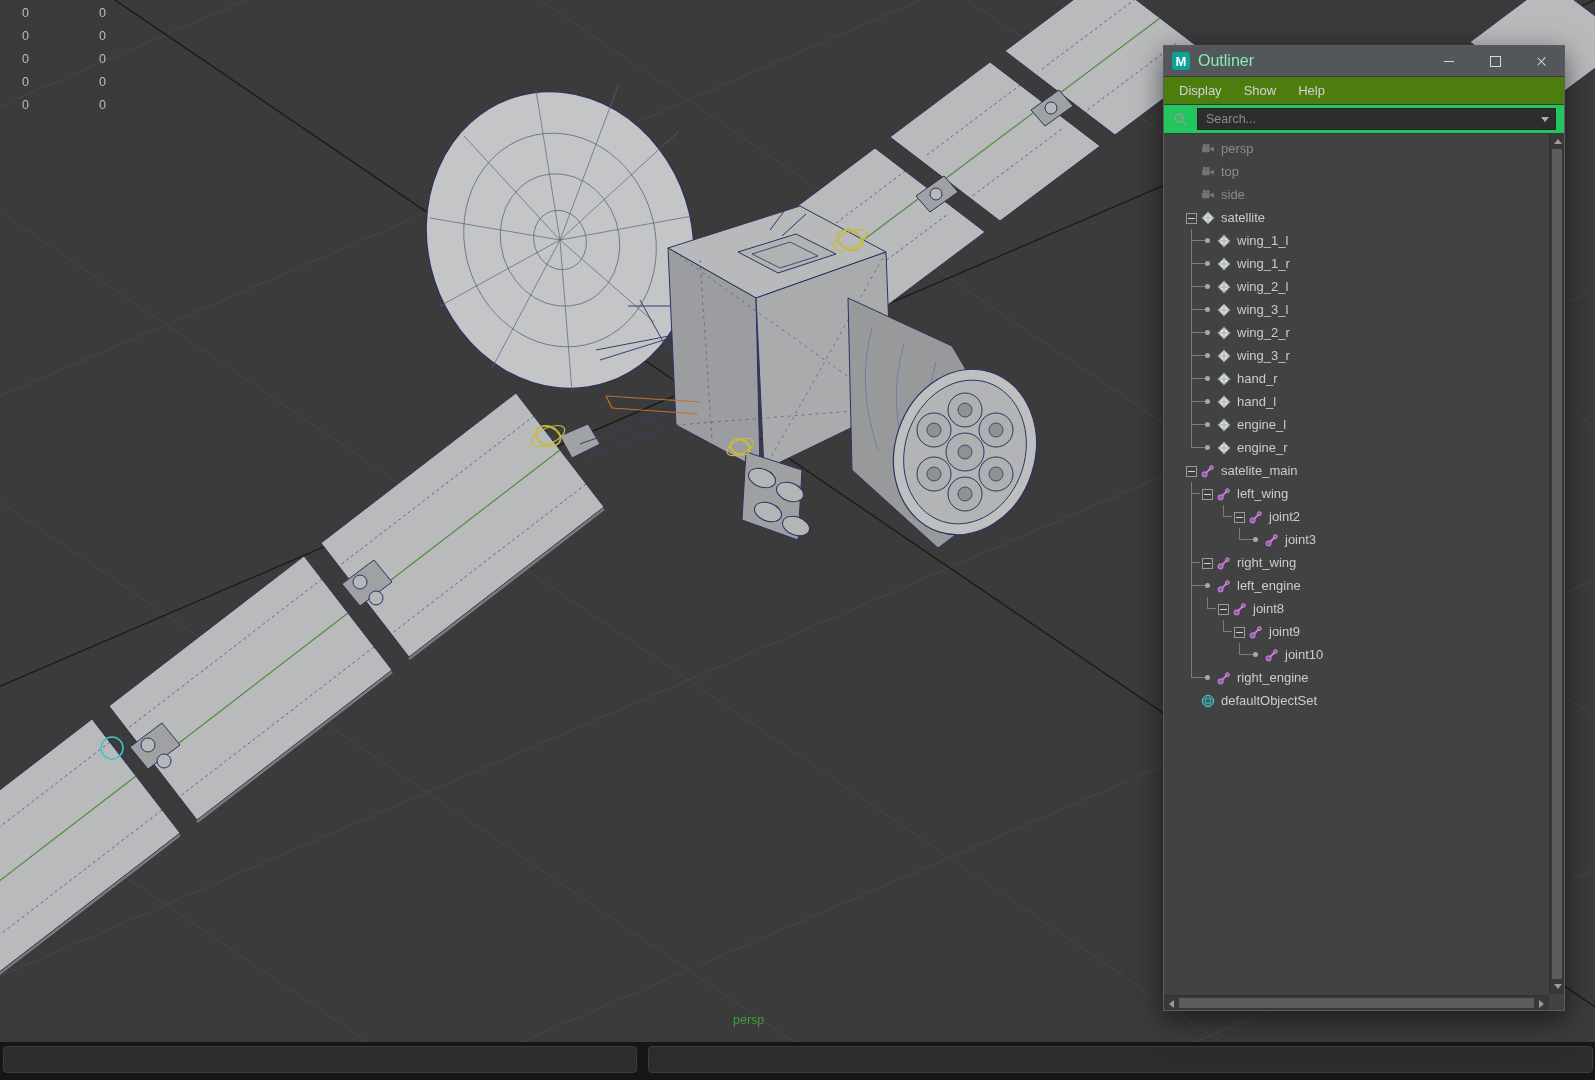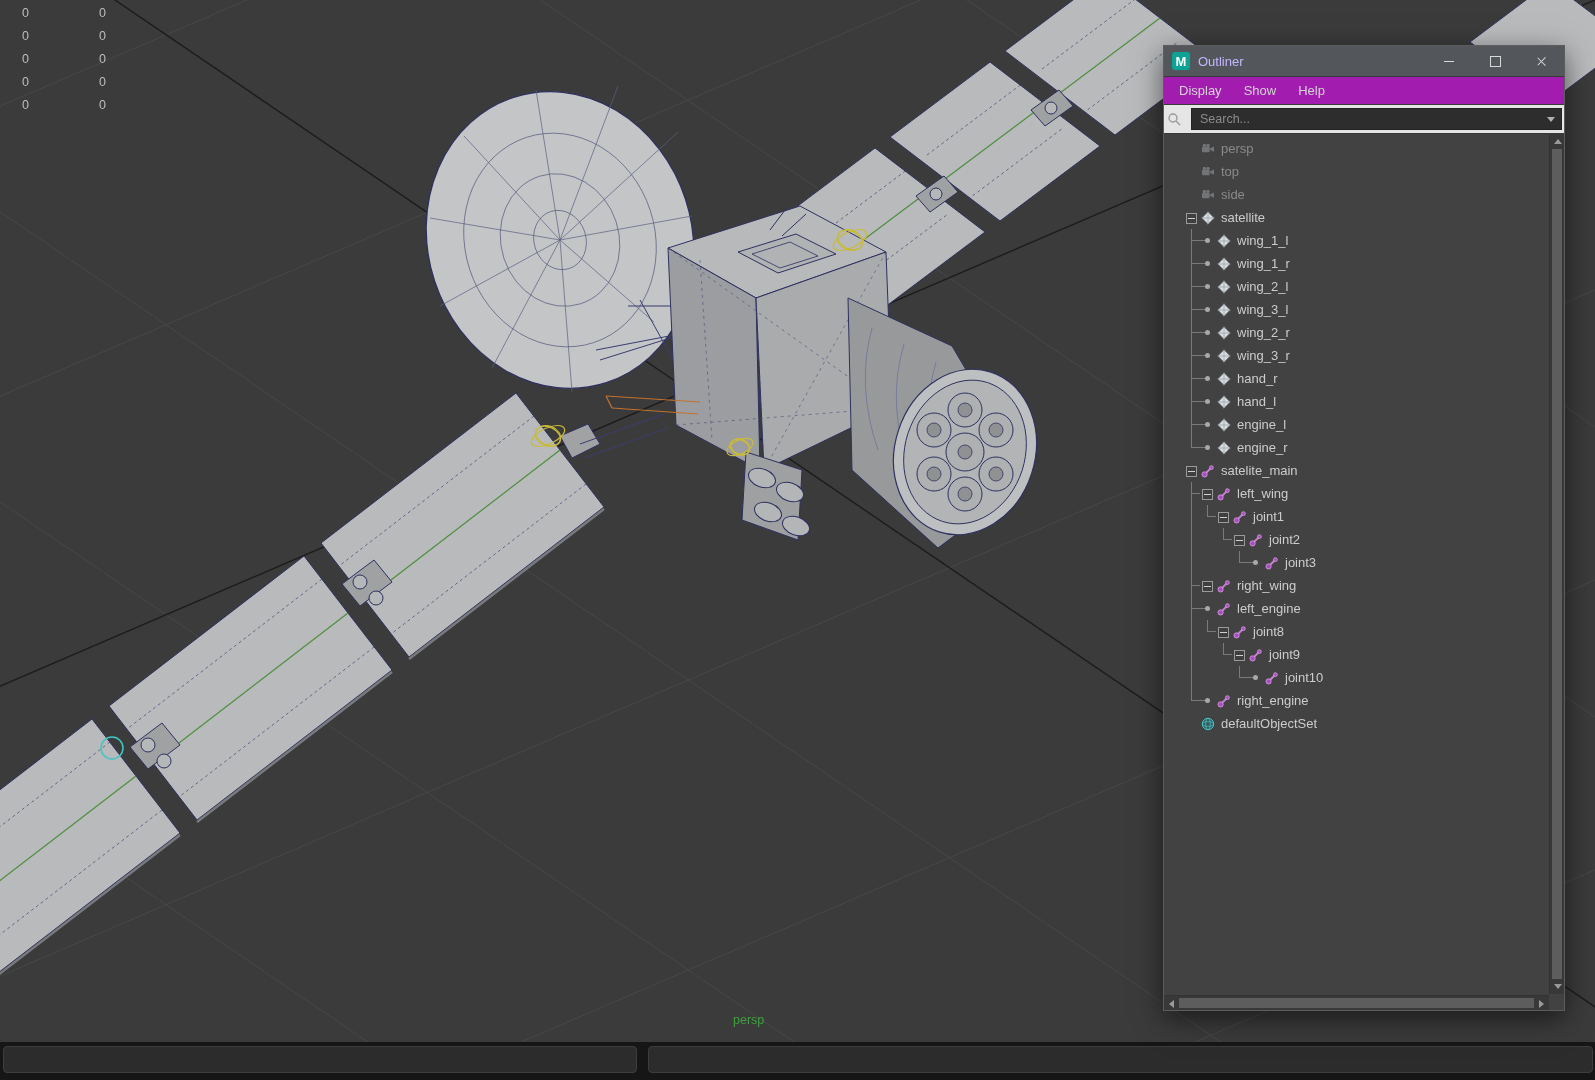--- a/index.html
+++ b/index.html
@@ -22,32 +22,32 @@
   #cmd-right{left:648px;right:2px;}
   
   #outliner{
     position:absolute;left:1163px;top:45px;width:402px;height:966px;
     background:#424242;border:1px solid #5c5c5c;box-sizing:border-box;
     box-shadow:0 8px 26px rgba(0,0,0,.55);display:flex;flex-direction:column;
   }
   #titlebar{height:30px;background:#53575c;display:flex;align-items:center;padding-left:8px;flex:none;}
   #maya-logo{width:18px;height:18px;border-radius:3px;background:#0ca394;color:#fff;font-weight:bold;
     font-size:13px;display:flex;align-items:center;justify-content:center;margin-right:8px;}
-  #window-title{color:#c4b5fd;font-size:13px;flex:1;}
+  #window-title{color:#86efac;font-size:16px;flex:1;}
   .winbtn{width:46px;height:30px;display:flex;align-items:center;justify-content:center;color:#d8d8d8;}
   .min-glyph{width:10px;height:1px;background:#d8d8d8;display:block;}
   .max-glyph{width:9px;height:9px;border:1px solid #d8d8d8;display:block;}
   .x-icon{position:relative;width:11px;height:11px;display:block;}
   .x-icon::before,.x-icon::after{content:"";position:absolute;left:5px;top:0;width:1.4px;height:11px;background:#d8d8d8;}
   .x-icon::before{transform:rotate(45deg);}
   .x-icon::after{transform:rotate(-45deg);}
-  #menubar{height:27px;background:#a21caf;border-top:1px solid #393939;border-bottom:1px solid #393939;
+  #menubar{height:27px;background:#4d7c0f;border-top:1px solid #393939;border-bottom:1px solid #393939;
     display:flex;align-items:center;padding-left:4px;flex:none;}
   .menu-item{padding:0 11px;font-size:13px;color:#d4d4d4;}
-  #search-row{height:28px;background:#e5e5e5;display:flex;align-items:center;padding:0 2px;gap:5px;flex:none;border-bottom:1px solid #393939;}
+  #search-row{height:28px;background:#22c55e;display:flex;align-items:center;padding:0 8px;gap:5px;flex:none;border-bottom:1px solid #393939;}
   .search-field{flex:1;display:flex;align-items:center;background:#2d2d2d;border:1px solid #232323;height:20px;padding:0 6px;}
   .search-field input{flex:1;background:transparent;border:none;outline:none;color:#bdbdbd;font-size:12.5px;font-family:"Liberation Sans",sans-serif;}
   .search-field input::placeholder{color:#8b8b8b;}
   .dd-arrow{width:0;height:0;border-left:4px solid transparent;border-right:4px solid transparent;border-top:5px solid #b0b0b0;}
   
   #tree-area{flex:1;position:relative;background:#424242;}
   #tree{position:absolute;left:0;top:0;right:16px;bottom:16px;padding:3px 0 0 20px;overflow:hidden;}
   .orow{display:flex;align-items:center;height:23px;font-size:13px;color:#cccccc;white-space:nowrap;}
   .orow.dim .olabel{color:#8a8a8a;}
   .orow.dim .oicon{opacity:.55;}
@@ -502,124 +502,111 @@
             <svg width="14" height="14" viewBox="0 0 14 14">
               <line x1="3.6" y1="10.4" x2="10.4" y2="3.6" stroke="#c77fd4" stroke-width="2"></line>
               <circle cx="3.6" cy="10.4" r="2.6" fill="#a64fc0" stroke="#d9a0e0" stroke-width="0.8"></circle>
               <circle cx="10.4" cy="3.6" r="1.9" fill="#a64fc0" stroke="#d9a0e0" stroke-width="0.8"></circle>
             </svg>
           </span>
           <span class="olabel">left_wing</span>
         </div>
         <div class="orow">
           <span class="gd line"></span>
+          <span class="gd blank"></span>
           <span class="gd end"></span>
           <span class="expander minus"></span>
           <span class="oicon">
             <svg width="14" height="14" viewBox="0 0 14 14">
               <line x1="3.6" y1="10.4" x2="10.4" y2="3.6" stroke="#c77fd4" stroke-width="2"></line>
               <circle cx="3.6" cy="10.4" r="2.6" fill="#a64fc0" stroke="#d9a0e0" stroke-width="0.8"></circle>
               <circle cx="10.4" cy="3.6" r="1.9" fill="#a64fc0" stroke="#d9a0e0" stroke-width="0.8"></circle>
             </svg>
           </span>
-          <span class="olabel">joint1</span>
+          <span class="olabel">joint2</span>
+        </div>
+        <div class="orow">
+          <span class="gd line"></span>
+          <span class="gd blank"></span>
+          <span class="gd blank"></span>
+          <span class="gd end"></span>
+          <span class="expander dot"></span>
+          <span class="oicon">
+            <svg width="14" height="14" viewBox="0 0 14 14">
+              <line x1="3.6" y1="10.4" x2="10.4" y2="3.6" stroke="#c77fd4" stroke-width="2"></line>
+              <circle cx="3.6" cy="10.4" r="2.6" fill="#a64fc0" stroke="#d9a0e0" stroke-width="0.8"></circle>
+              <circle cx="10.4" cy="3.6" r="1.9" fill="#a64fc0" stroke="#d9a0e0" stroke-width="0.8"></circle>
+            </svg>
+          </span>
+          <span class="olabel">joint3</span>
+        </div>
+        <div class="orow">
+          <span class="gd tee"></span>
+          <span class="expander minus"></span>
+          <span class="oicon">
+            <svg width="14" height="14" viewBox="0 0 14 14">
+              <line x1="3.6" y1="10.4" x2="10.4" y2="3.6" stroke="#c77fd4" stroke-width="2"></line>
+              <circle cx="3.6" cy="10.4" r="2.6" fill="#a64fc0" stroke="#d9a0e0" stroke-width="0.8"></circle>
+              <circle cx="10.4" cy="3.6" r="1.9" fill="#a64fc0" stroke="#d9a0e0" stroke-width="0.8"></circle>
+            </svg>
+          </span>
+          <span class="olabel">right_wing</span>
+        </div>
+        <div class="orow">
+          <span class="gd tee"></span>
+          <span class="expander dot"></span>
+          <span class="oicon">
+            <svg width="14" height="14" viewBox="0 0 14 14">
+              <line x1="3.6" y1="10.4" x2="10.4" y2="3.6" stroke="#c77fd4" stroke-width="2"></line>
+              <circle cx="3.6" cy="10.4" r="2.6" fill="#a64fc0" stroke="#d9a0e0" stroke-width="0.8"></circle>
+              <circle cx="10.4" cy="3.6" r="1.9" fill="#a64fc0" stroke="#d9a0e0" stroke-width="0.8"></circle>
+            </svg>
+          </span>
+          <span class="olabel">left_engine</span>
+        </div>
+        <div class="orow">
+          <span class="gd line"></span>
+          <span class="gd end"></span>
+          <span class="expander minus"></span>
+          <span class="oicon">
+            <svg width="14" height="14" viewBox="0 0 14 14">
+              <line x1="3.6" y1="10.4" x2="10.4" y2="3.6" stroke="#c77fd4" stroke-width="2"></line>
+              <circle cx="3.6" cy="10.4" r="2.6" fill="#a64fc0" stroke="#d9a0e0" stroke-width="0.8"></circle>
+              <circle cx="10.4" cy="3.6" r="1.9" fill="#a64fc0" stroke="#d9a0e0" stroke-width="0.8"></circle>
+            </svg>
+          </span>
+          <span class="olabel">joint8</span>
         </div>
         <div class="orow">
           <span class="gd line"></span>
           <span class="gd blank"></span>
           <span class="gd end"></span>
           <span class="expander minus"></span>
           <span class="oicon">
             <svg width="14" height="14" viewBox="0 0 14 14">
               <line x1="3.6" y1="10.4" x2="10.4" y2="3.6" stroke="#c77fd4" stroke-width="2"></line>
               <circle cx="3.6" cy="10.4" r="2.6" fill="#a64fc0" stroke="#d9a0e0" stroke-width="0.8"></circle>
               <circle cx="10.4" cy="3.6" r="1.9" fill="#a64fc0" stroke="#d9a0e0" stroke-width="0.8"></circle>
             </svg>
           </span>
-          <span class="olabel">joint2</span>
+          <span class="olabel">joint9</span>
         </div>
         <div class="orow">
           <span class="gd line"></span>
           <span class="gd blank"></span>
           <span class="gd blank"></span>
           <span class="gd end"></span>
           <span class="expander dot"></span>
           <span class="oicon">
             <svg width="14" height="14" viewBox="0 0 14 14">
               <line x1="3.6" y1="10.4" x2="10.4" y2="3.6" stroke="#c77fd4" stroke-width="2"></line>
               <circle cx="3.6" cy="10.4" r="2.6" fill="#a64fc0" stroke="#d9a0e0" stroke-width="0.8"></circle>
               <circle cx="10.4" cy="3.6" r="1.9" fill="#a64fc0" stroke="#d9a0e0" stroke-width="0.8"></circle>
             </svg>
           </span>
-          <span class="olabel">joint3</span>
-        </div>
-        <div class="orow">
-          <span class="gd tee"></span>
-          <span class="expander minus"></span>
-          <span class="oicon">
-            <svg width="14" height="14" viewBox="0 0 14 14">
-              <line x1="3.6" y1="10.4" x2="10.4" y2="3.6" stroke="#c77fd4" stroke-width="2"></line>
-              <circle cx="3.6" cy="10.4" r="2.6" fill="#a64fc0" stroke="#d9a0e0" stroke-width="0.8"></circle>
-              <circle cx="10.4" cy="3.6" r="1.9" fill="#a64fc0" stroke="#d9a0e0" stroke-width="0.8"></circle>
-            </svg>
-          </span>
-          <span class="olabel">right_wing</span>
-        </div>
-        <div class="orow">
-          <span class="gd tee"></span>
-          <span class="expander dot"></span>
-          <span class="oicon">
-            <svg width="14" height="14" viewBox="0 0 14 14">
-              <line x1="3.6" y1="10.4" x2="10.4" y2="3.6" stroke="#c77fd4" stroke-width="2"></line>
-              <circle cx="3.6" cy="10.4" r="2.6" fill="#a64fc0" stroke="#d9a0e0" stroke-width="0.8"></circle>
-              <circle cx="10.4" cy="3.6" r="1.9" fill="#a64fc0" stroke="#d9a0e0" stroke-width="0.8"></circle>
-            </svg>
-          </span>
-          <span class="olabel">left_engine</span>
-        </div>
-        <div class="orow">
-          <span class="gd line"></span>
-          <span class="gd end"></span>
-          <span class="expander minus"></span>
-          <span class="oicon">
-            <svg width="14" height="14" viewBox="0 0 14 14">
-              <line x1="3.6" y1="10.4" x2="10.4" y2="3.6" stroke="#c77fd4" stroke-width="2"></line>
-              <circle cx="3.6" cy="10.4" r="2.6" fill="#a64fc0" stroke="#d9a0e0" stroke-width="0.8"></circle>
-              <circle cx="10.4" cy="3.6" r="1.9" fill="#a64fc0" stroke="#d9a0e0" stroke-width="0.8"></circle>
-            </svg>
-          </span>
-          <span class="olabel">joint8</span>
-        </div>
-        <div class="orow">
-          <span class="gd line"></span>
-          <span class="gd blank"></span>
-          <span class="gd end"></span>
-          <span class="expander minus"></span>
-          <span class="oicon">
-            <svg width="14" height="14" viewBox="0 0 14 14">
-              <line x1="3.6" y1="10.4" x2="10.4" y2="3.6" stroke="#c77fd4" stroke-width="2"></line>
-              <circle cx="3.6" cy="10.4" r="2.6" fill="#a64fc0" stroke="#d9a0e0" stroke-width="0.8"></circle>
-              <circle cx="10.4" cy="3.6" r="1.9" fill="#a64fc0" stroke="#d9a0e0" stroke-width="0.8"></circle>
-            </svg>
-          </span>
-          <span class="olabel">joint9</span>
-        </div>
-        <div class="orow">
-          <span class="gd line"></span>
-          <span class="gd blank"></span>
-          <span class="gd blank"></span>
-          <span class="gd end"></span>
-          <span class="expander dot"></span>
-          <span class="oicon">
-            <svg width="14" height="14" viewBox="0 0 14 14">
-              <line x1="3.6" y1="10.4" x2="10.4" y2="3.6" stroke="#c77fd4" stroke-width="2"></line>
-              <circle cx="3.6" cy="10.4" r="2.6" fill="#a64fc0" stroke="#d9a0e0" stroke-width="0.8"></circle>
-              <circle cx="10.4" cy="3.6" r="1.9" fill="#a64fc0" stroke="#d9a0e0" stroke-width="0.8"></circle>
-            </svg>
-          </span>
           <span class="olabel">joint10</span>
         </div>
         <div class="orow">
           <span class="gd end"></span>
           <span class="expander dot"></span>
           <span class="oicon">
             <svg width="14" height="14" viewBox="0 0 14 14">
               <line x1="3.6" y1="10.4" x2="10.4" y2="3.6" stroke="#c77fd4" stroke-width="2"></line>
               <circle cx="3.6" cy="10.4" r="2.6" fill="#a64fc0" stroke="#d9a0e0" stroke-width="0.8"></circle>
               <circle cx="10.4" cy="3.6" r="1.9" fill="#a64fc0" stroke="#d9a0e0" stroke-width="0.8"></circle>

